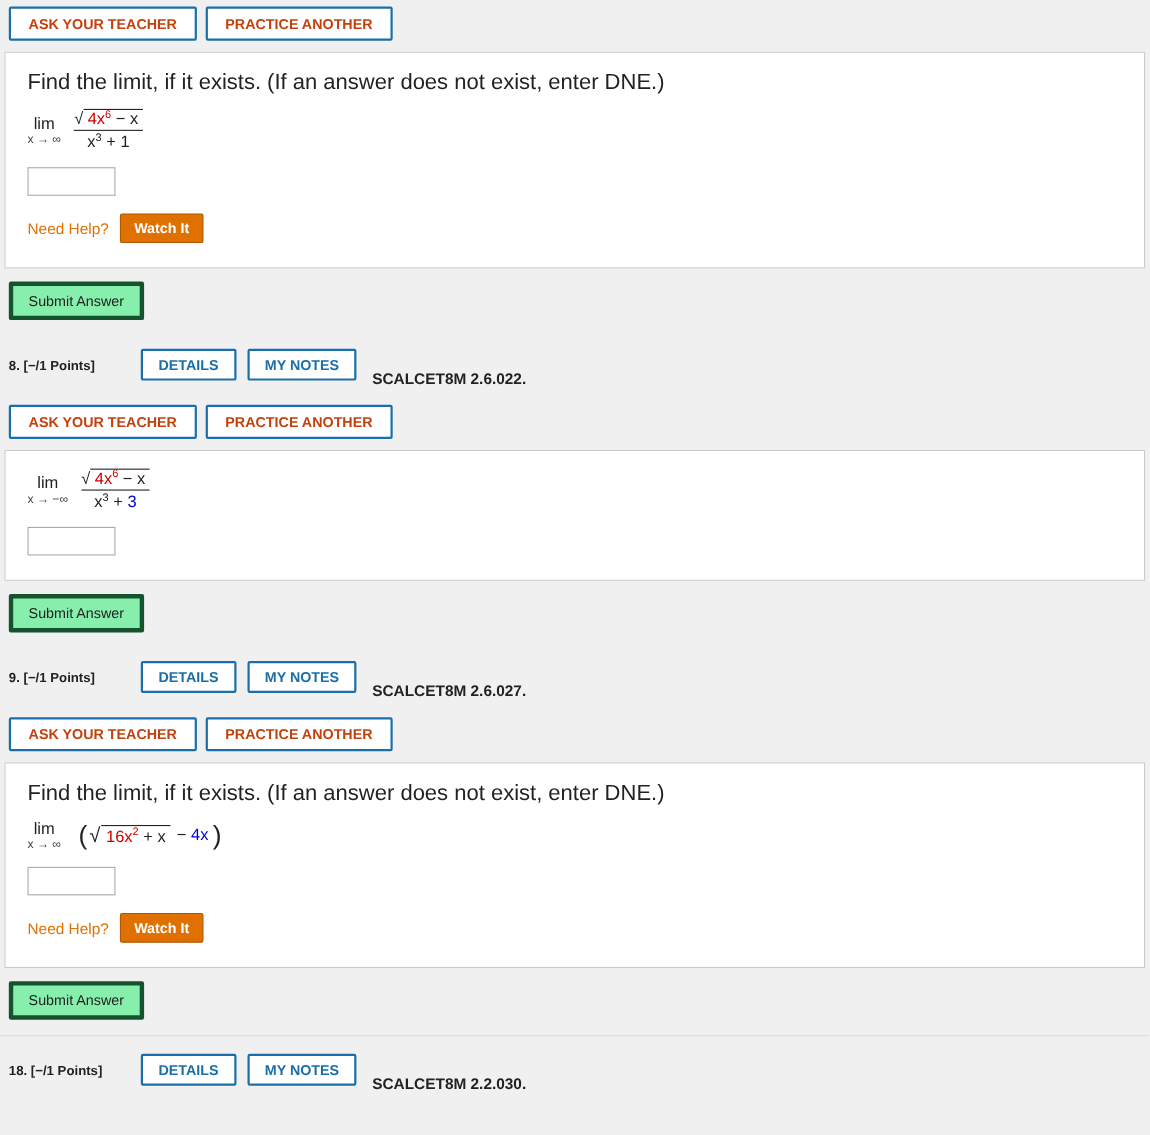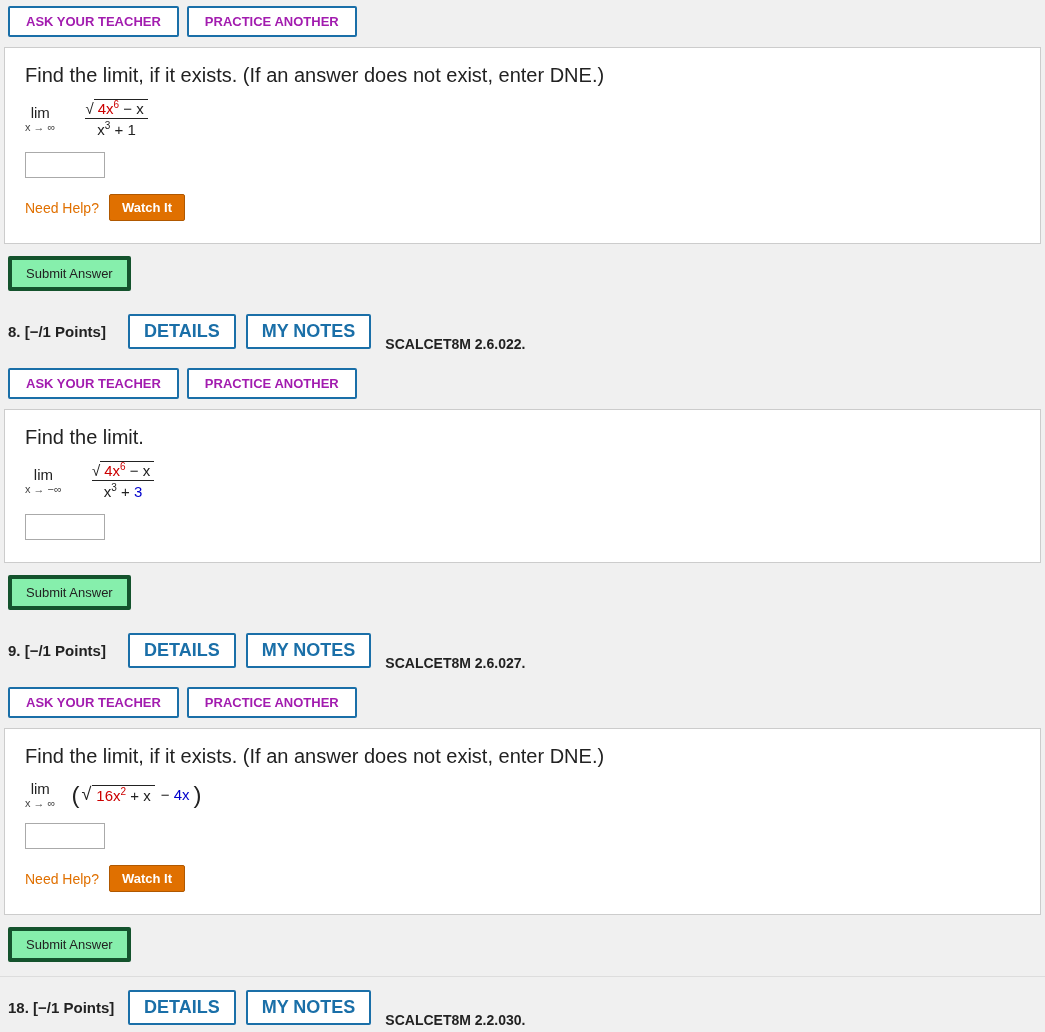--- a/index.html
+++ b/index.html
@@ -14,30 +14,30 @@
       display: flex;
       align-items: center;
       gap: 10px;
       padding: 10px 8px;
       background: #f0f0f0;
       flex-wrap: wrap;
     }
 
     .section-number {
       font-weight: bold;
-      font-size: 15px;
+      font-size: 12px;
       min-width: 110px;
     }
 
     .btn-outline {
       border: 2px solid #1a6fa8;
       background: white;
       color: #1a6fa8;
       padding: 5px 14px;
-      font-size: 18px;
+      font-size: 13px;
       font-weight: bold;
       cursor: pointer;
       border-radius: 2px;
     }
 
     .section-code {
       font-weight: bold;
       font-size: 14px;
       color: #222;
       margin-left: 4px;
@@ -48,21 +48,21 @@
       display: flex;
       gap: 8px;
       padding: 6px 8px 10px 8px;
       background: #f0f0f0;
       flex-wrap: wrap;
     }
 
     .btn-ask {
       border: 2px solid #1a6fa8;
       background: white;
-      color: #a21caf;
+      color: #c2410c;
       padding: 6px 16px;
       font-size: 13px;
       font-weight: bold;
       cursor: pointer;
       border-radius: 2px;
     }
 
     .problem-box {
       background: white;
       border: 1px solid #ccc;
@@ -98,21 +98,21 @@
     .lim-label .lim-sub {
       font-size: 11px;
       color: #444;
     }
 
     .fraction {
       display: inline-flex;
       flex-direction: column;
       align-items: center;
       vertical-align: middle;
-      margin-left: 22px;
+      margin-left: 4px;
     }
 
     .fraction .numerator {
       border-bottom: 1px solid #222;
       padding-bottom: 1px;
       font-size: 15px;
     }
 
     .fraction .denominator {
       padding-top: 1px;
@@ -221,21 +221,20 @@
   <button class="btn-outline">MY NOTES</button>
   <span class="section-code">SCALCET8M 2.6.022.</span>
 </div>
 
 <div class="ask-practice-row">
   <button class="btn-ask">ASK YOUR TEACHER</button>
   <button class="btn-ask">PRACTICE ANOTHER</button>
 </div>
 
 <div class="problem-box">
-  <div class="problem-text">Find the limit.</div>
   <div class="math-display">
     <div class="lim-label">
       <span class="lim-word">lim</span>
       <span class="lim-sub">x → −∞</span>
     </div>
     <div class="fraction">
       <div class="numerator">
         <span>√</span><span style="border-top:1.5px solid #222; padding:0 4px;"><span class="math-red">4x<sup>6</sup></span> − x</span>
       </div>
       <div class="denominator">x<sup>3</sup> + <span class="math-blue">3</span></div>

